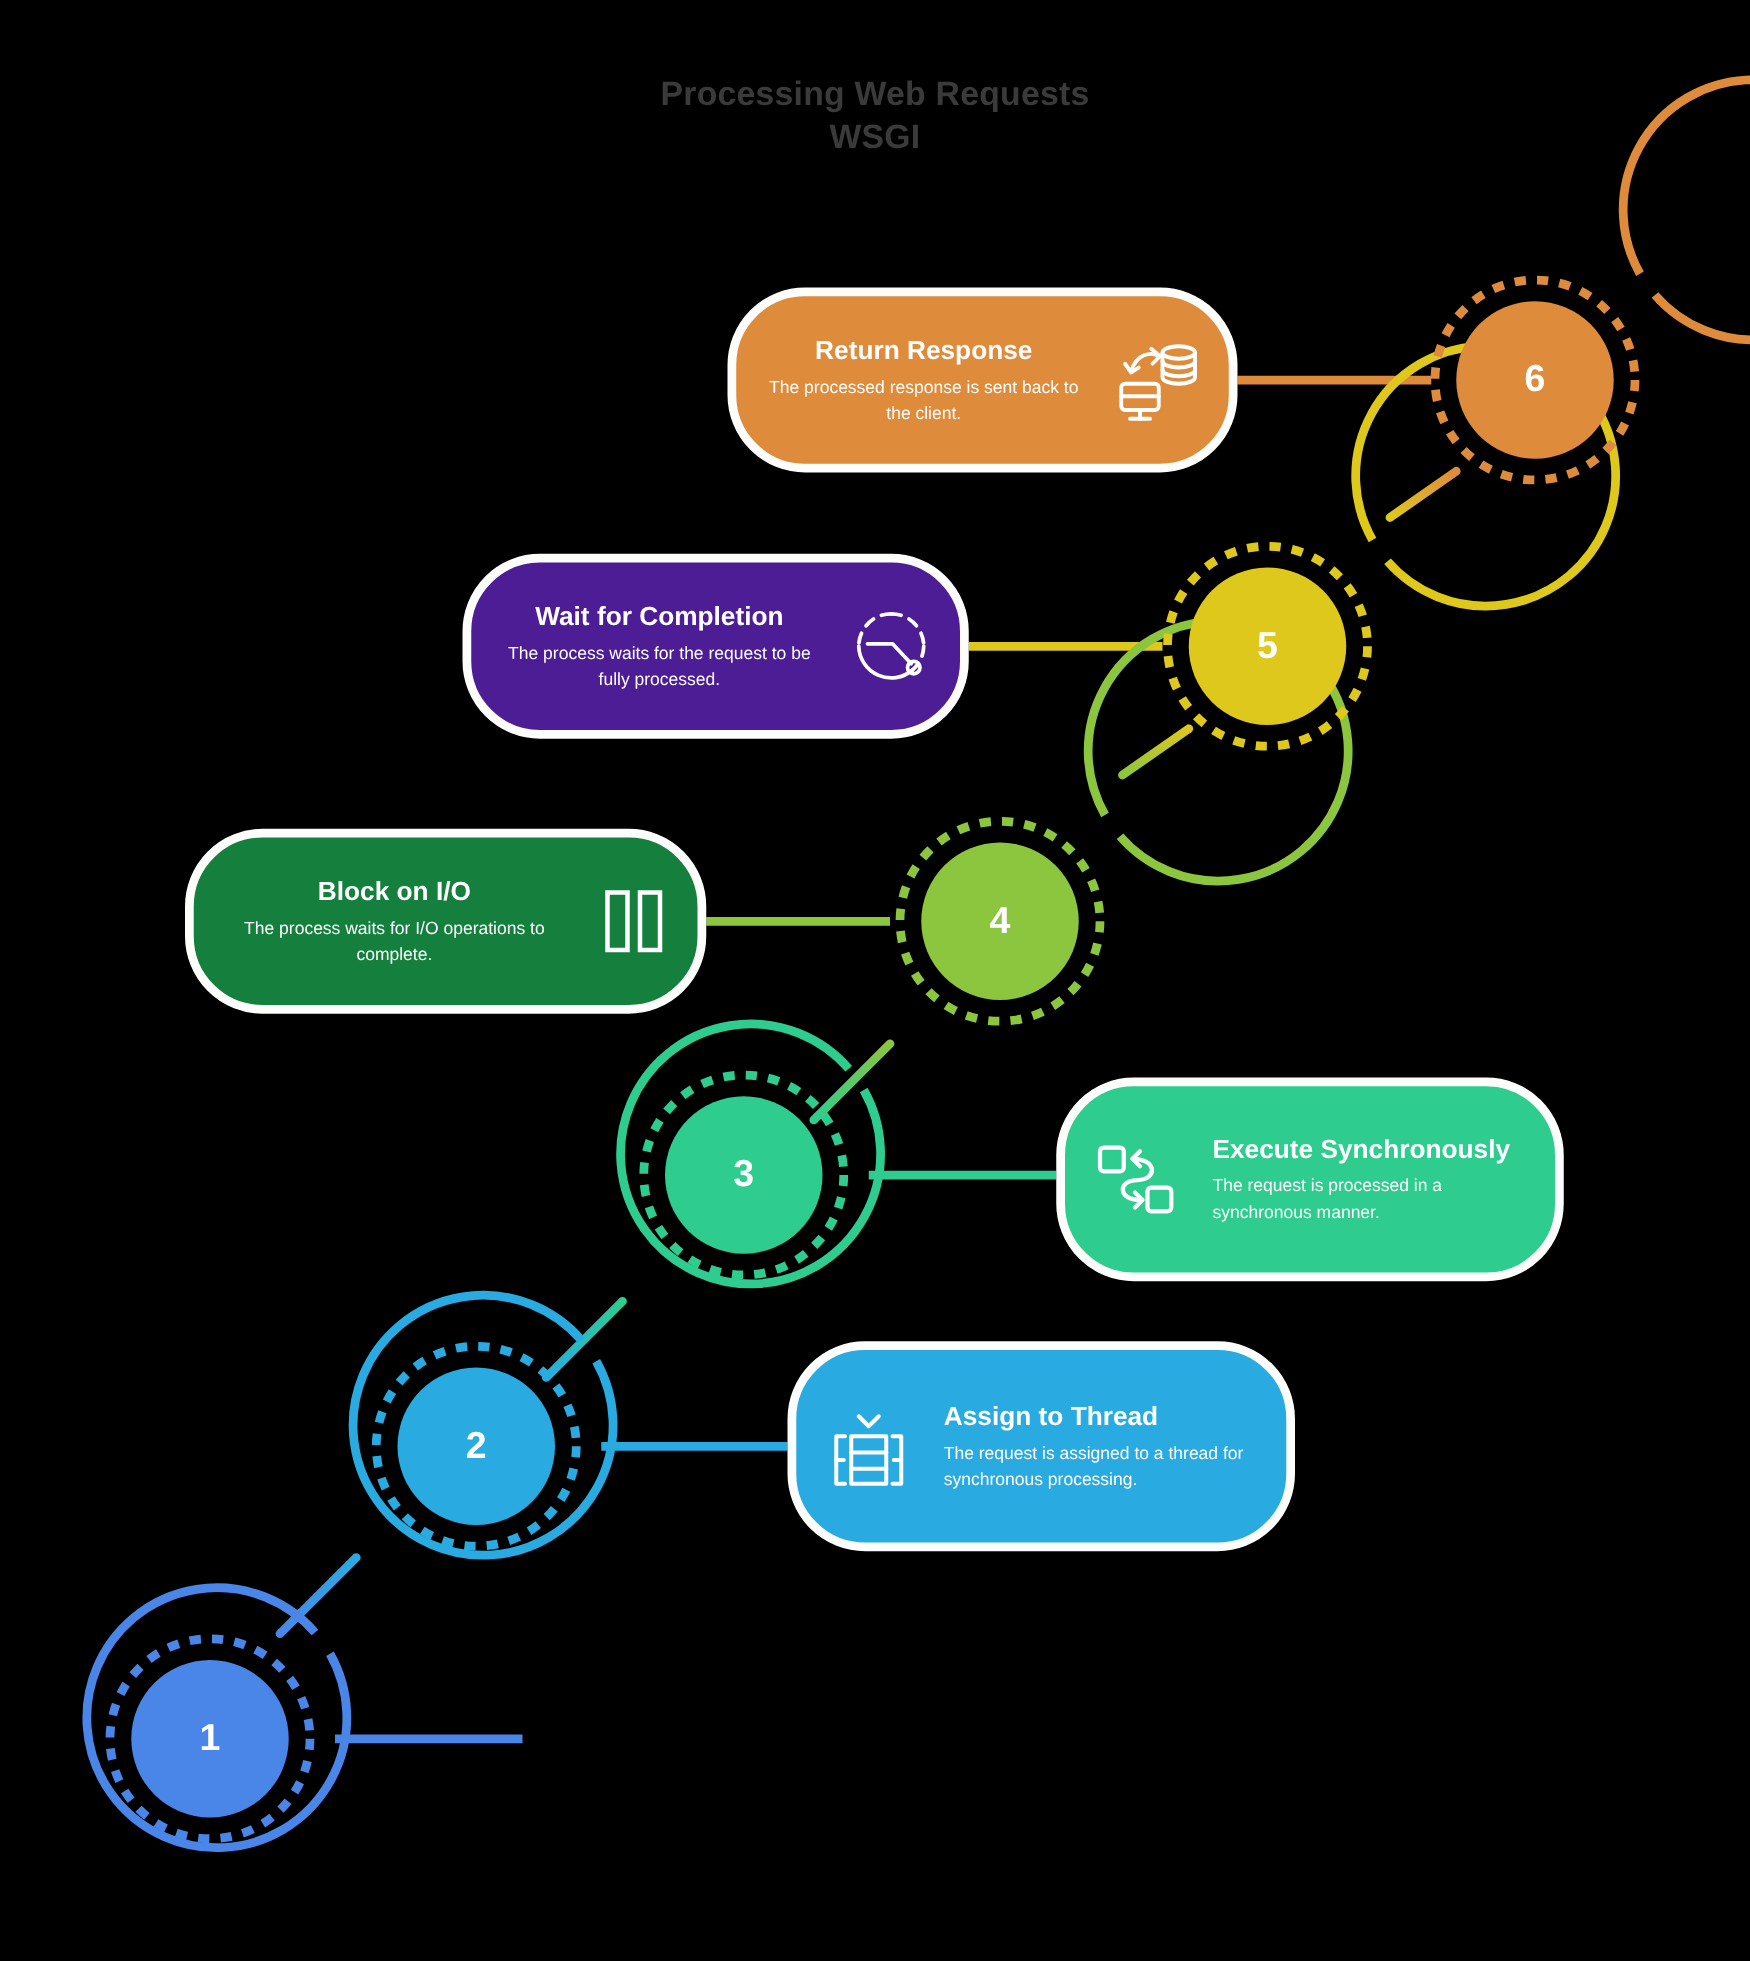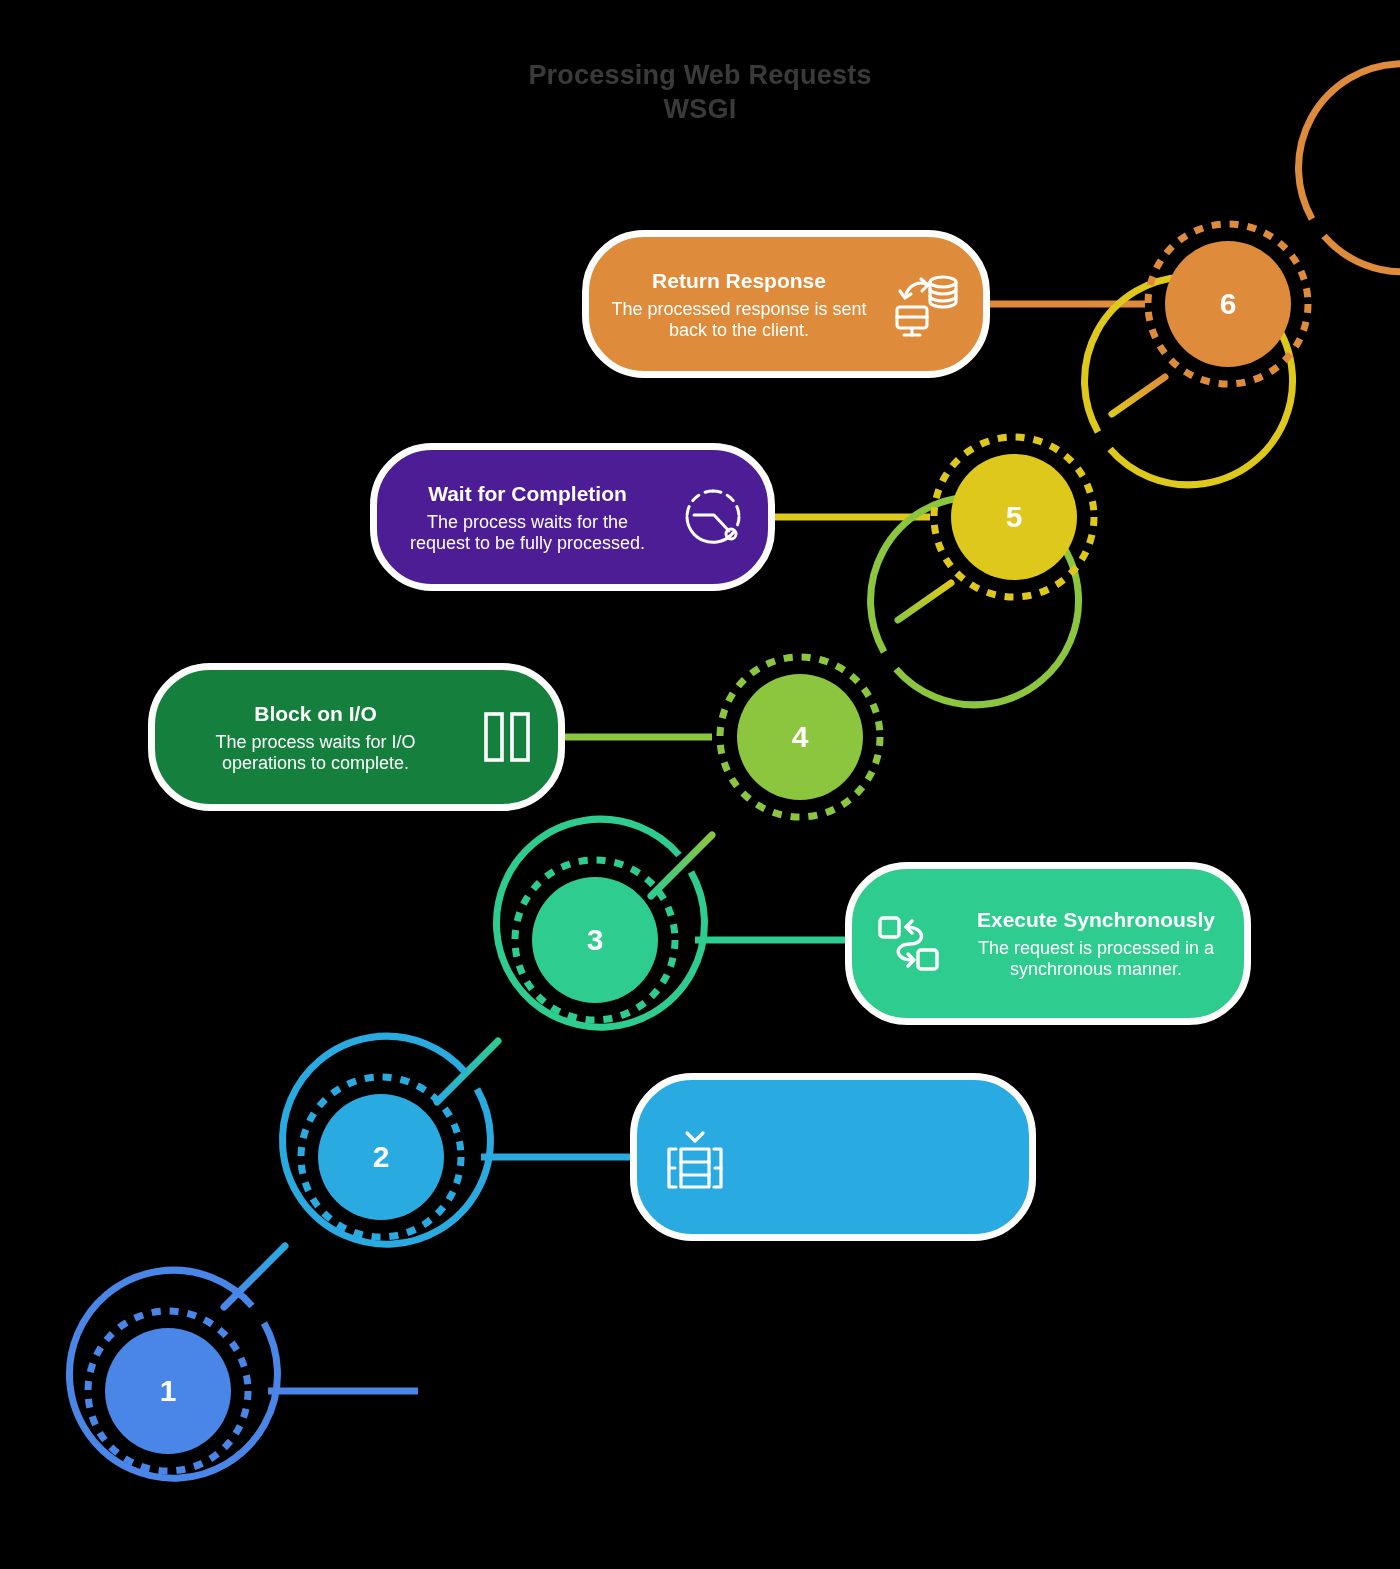--- a/index.html
+++ b/index.html
@@ -36,21 +36,21 @@
     border:7px solid #fdfdfb;
     display:flex;align-items:center;
     padding:14px 22px;
     color:#fff;
   }
   .card-body{display:flex;align-items:center;gap:24px;width:100%;}
   .card-text{flex:1 1 auto;}
   .card-title{
     font-size:21px;font-weight:bold;line-height:25px;margin-bottom:6px;
   }
-  .card-desc{font-size:18px;line-height:21px;font-weight:normal;}
+  .card-desc{font-size:14px;line-height:21px;font-weight:normal;}
   .card-icon{flex:0 0 auto;display:flex;align-items:center;justify-content:center;}
 
   
   .ta-center{text-align:center;}
   .ta-left{text-align:left;}
   .icon-right .card-body{flex-direction:row;}
   .icon-left .card-body{flex-direction:row;}
 </style>
 </head>
 <body>
@@ -158,24 +158,28 @@
           <path d="M28 12 L36 20 L44 12"></path>
           <rect x="22" y="28" width="28" height="38"></rect>
           <path d="M22 41 L50 41"></path>
           <path d="M22 54 L50 54"></path>
           <path d="M17 28 L10 28 L10 66 L17 66"></path>
           <path d="M10 47 L16 47"></path>
           <path d="M55 28 L62 28 L62 66 L55 66"></path>
           <path d="M62 47 L56 47"></path>
         </svg>
       </div>
-    </div>
-  </div>
-
-  <div class="card icon-left ta-left" style="left:845px;top:862px;width:406px;height:163px;background:#2ecc8f;text-align:center;">
+      <div class="card-text">
+        <div class="card-title">Assign to Thread</div>
+        <div class="card-desc">The request is assigned to a thread for synchronous processing.</div>
+      </div>
+    </div>
+  </div>
+
+  <div class="card icon-left ta-left" style="left:845px;top:862px;width:406px;height:163px;background:#2ecc8f;">
     <div class="card-body">
       <div class="card-icon">
         <svg width="72" height="72" viewBox="0 0 72 72" fill="none" stroke="#fff" stroke-width="3.4" stroke-linecap="round" stroke-linejoin="round">
           <rect x="6" y="10" width="19" height="19" rx="3"></rect>
           <rect x="44" y="42" width="19" height="19" rx="3"></rect>
           <path d="M32 19 C 52 19, 52 36, 36 36 C 20 36, 20 52, 38 52"></path>
           <path d="M38 13 L32 19 L38 25"></path>
           <path d="M34 46 L40 52 L34 58"></path>
         </svg>
       </div>

